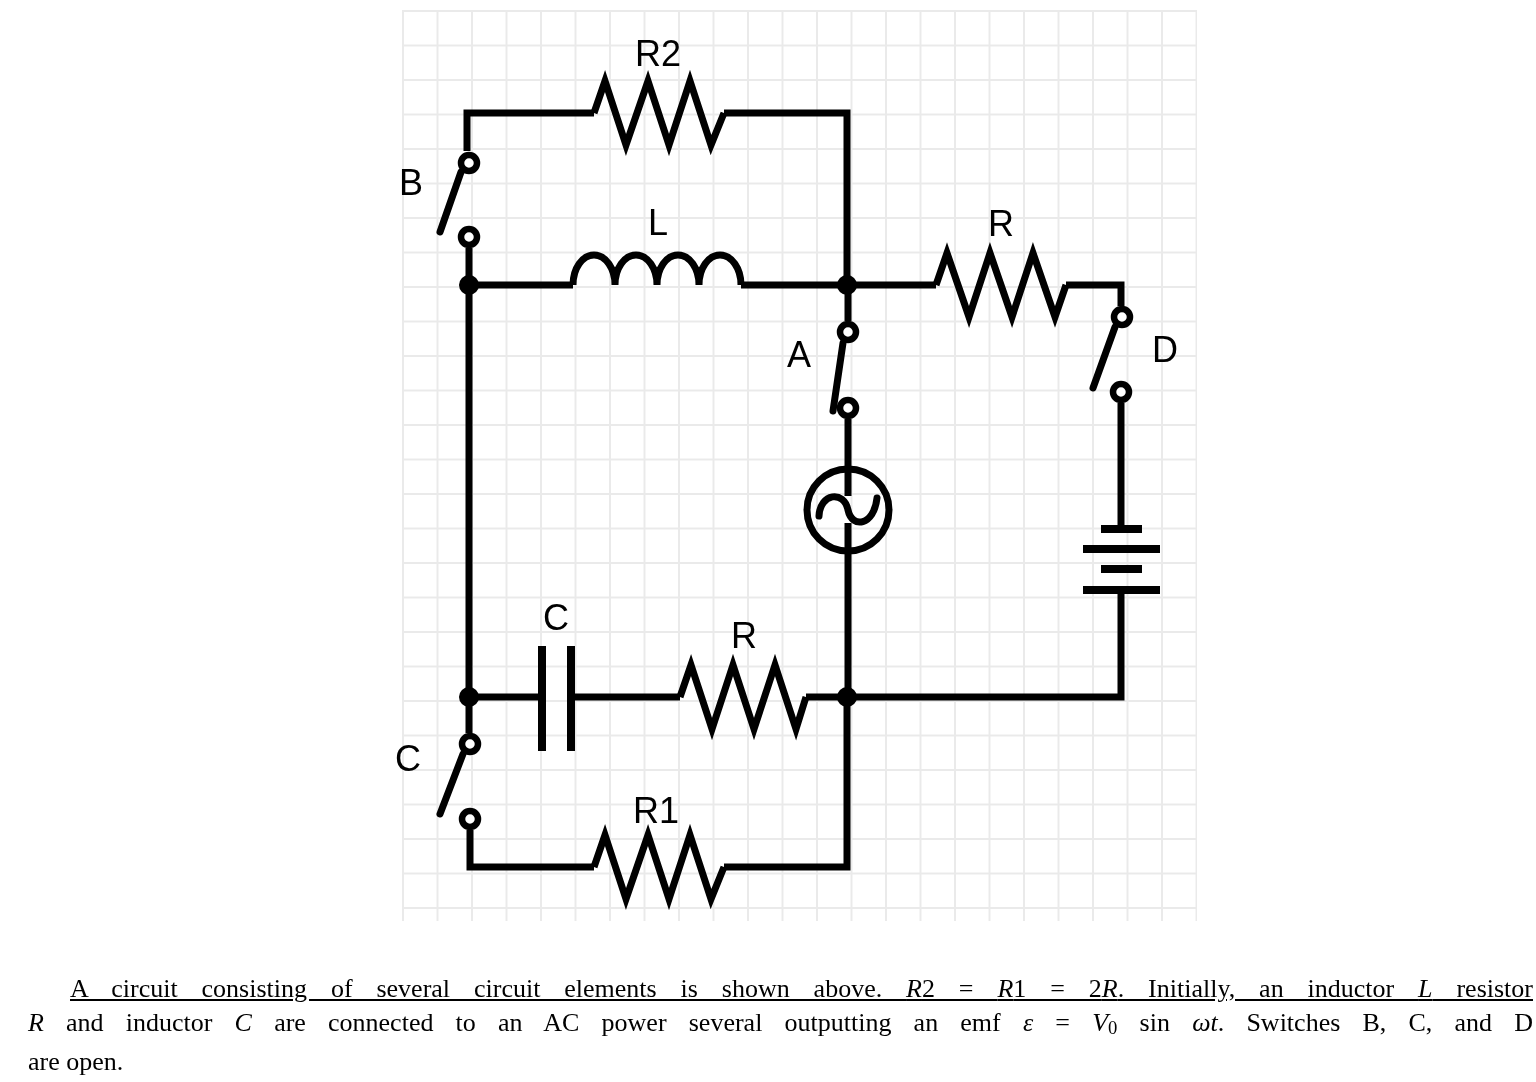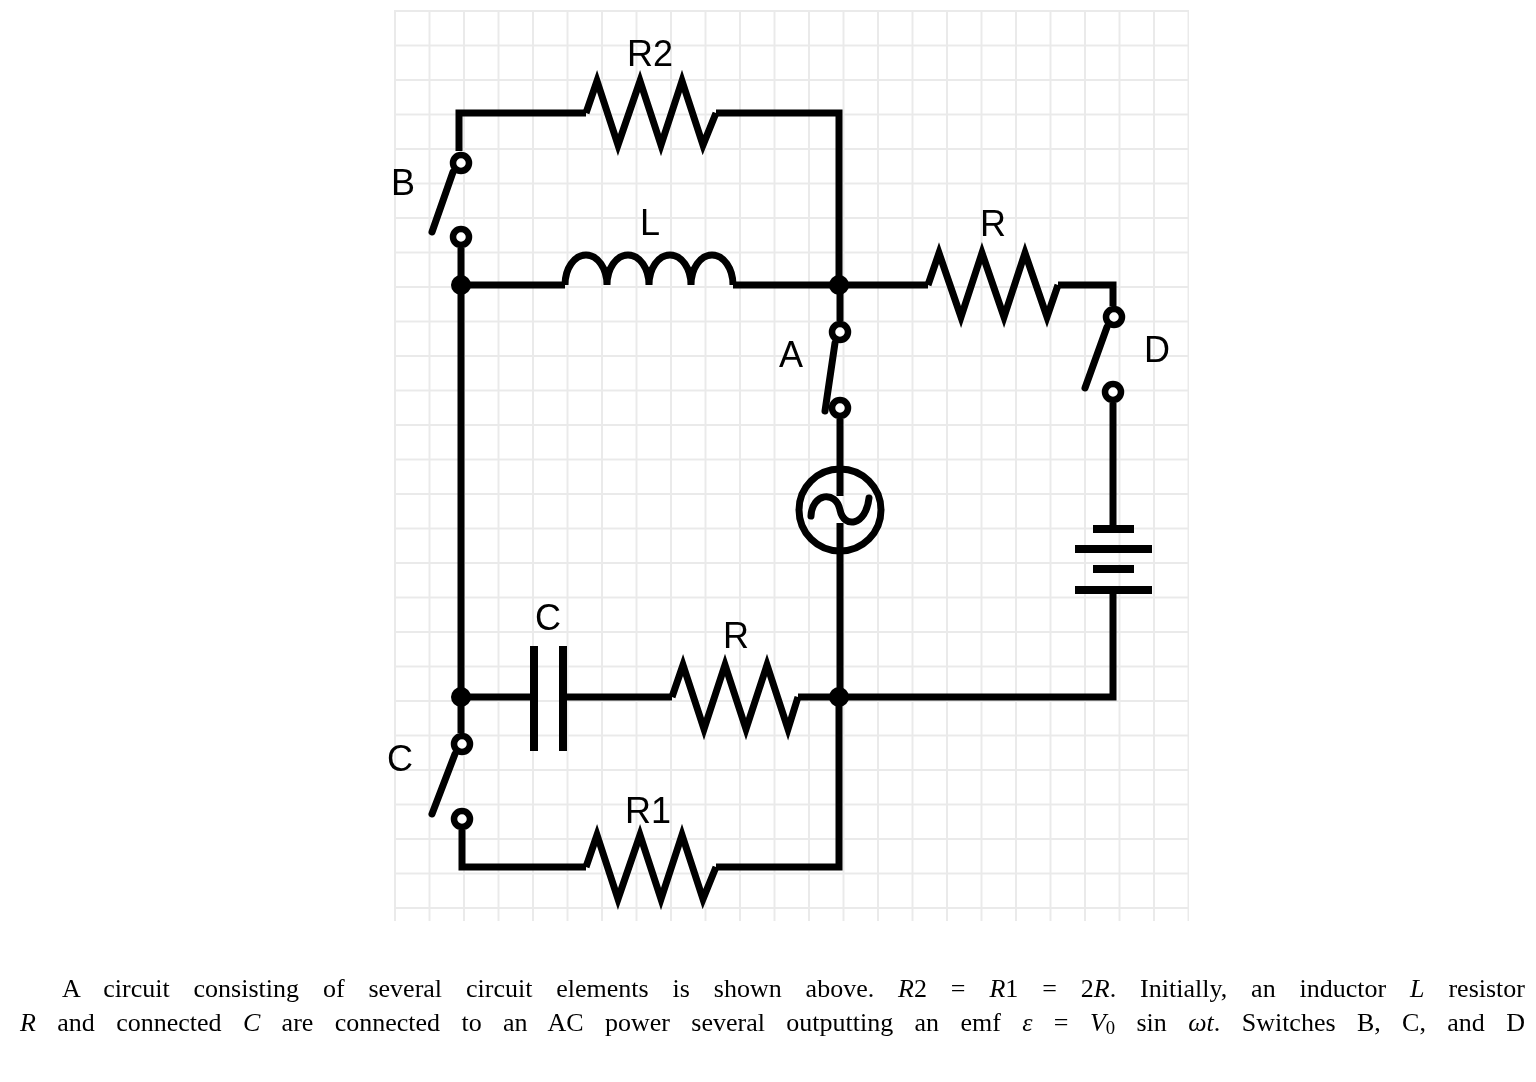--- a/index.html
+++ b/index.html
@@ -1,39 +1,39 @@
 <!DOCTYPE html>
 <html><head>
 <meta charset="utf-8">
 <style>
   html,body{margin:0;padding:0;background:#fff;}
   body{width:1536px;height:1082px;position:relative;overflow:hidden;
        font-family:"Liberation Sans",sans-serif;}
-  .canvas{position:absolute;inset:0;}
+  .canvas{position:absolute;inset:0;margin-left:8px;}
   .grid{position:absolute;left:394px;top:10px;width:795px;height:911px;
     background-image:
       linear-gradient(to right,#eaeaea 1.5px,transparent 1.5px),
       linear-gradient(to bottom,#eaeaea 1.5px,transparent 1.5px);
     background-size:34.5px 34.5px;}
   svg.circuit{position:absolute;left:0;top:0;}
   svg.circuit .wire{fill:none;stroke:#000;stroke-width:7;stroke-linejoin:miter;}
   svg.circuit .zig{fill:none;stroke:#000;stroke-width:7;stroke-linejoin:miter;}
   svg.circuit .coil{fill:none;stroke:#000;stroke-width:7;}
   svg.circuit .term{fill:#fff;stroke:#000;stroke-width:6.5;}
   svg.circuit .blade{fill:none;stroke:#000;stroke-width:7;stroke-linecap:round;}
   svg.circuit .node{fill:#000;stroke:none;}
   svg.circuit .plate{fill:none;stroke:#000;stroke-width:8;stroke-linecap:butt;}
   svg.circuit .srccircle{fill:none;stroke:#000;stroke-width:7;}
   svg.circuit .sine{fill:none;stroke:#000;stroke-width:7;stroke-linecap:round;}
   svg.circuit text{font-family:"Liberation Sans",sans-serif;font-size:36px;
     fill:#000;text-anchor:middle;font-weight:400;}
   .caption{position:absolute;left:20px;top:972px;width:1505px;color:#000;}
   .cap-line{font-family:"Liberation Serif","DejaVu Serif",serif;font-size:26px;
     line-height:34px;white-space:normal;text-align:justify;text-align-last:justify;}
-  .cap-line.first{text-indent:42px;}
+  .cap-line.first{text-indent:42px;text-decoration:underline;}
   .cap-line.last{text-align:left;text-align-last:left;}
   .cap-line .it{font-style:italic;}
   .cap-line .sub{font-size:0.72em;vertical-align:-0.18em;}
 </style>
 </head>
 <body>
 
 <div class="canvas">
   <div class="grid"></div>
 
@@ -116,15 +116,16 @@
     <text x="791" y="367">A</text>
     <text x="1157" y="362">D</text>
     <text x="548" y="630">C</text>
     <text x="736" y="648">R</text>
     <text x="400" y="771">C</text>
     <text x="648" y="823">R1</text>
   </svg>
 
   <div class="caption">
     <div class="cap-line first"><span>A circuit consisting of several circuit elements is shown above. </span><span class="it">R</span><span>2 = </span><span class="it">R</span><span>1 = 2</span><span class="it">R</span><span>. Initially, an inductor </span><span class="it">L</span><span> resistor</span></div>
-    <div class="cap-line"><span class="it">R</span><span> and connected </span><span class="it">C</span><span> are connected to an AC power several outputting an emf </span><span class="it">ε</span><span> = </span><span class="it">V</span><span class="sub">0</span><span> sin </span><span class="it">ωt</span><span>. Switches B, C, and D</span></div>
+    <div class="cap-line"><span class="it">R</span><span> and inductor </span><span class="it">C</span><span> are connected to an AC power several outputting an emf </span><span class="it">ε</span><span> = </span><span class="it">V</span><span class="sub">0</span><span> sin </span><span class="it">ωt</span><span>. Switches B, C, and D</span></div>
+    <div class="cap-line last"><span>are open.</span></div>
   </div>
 </div>
 
 </body></html>

